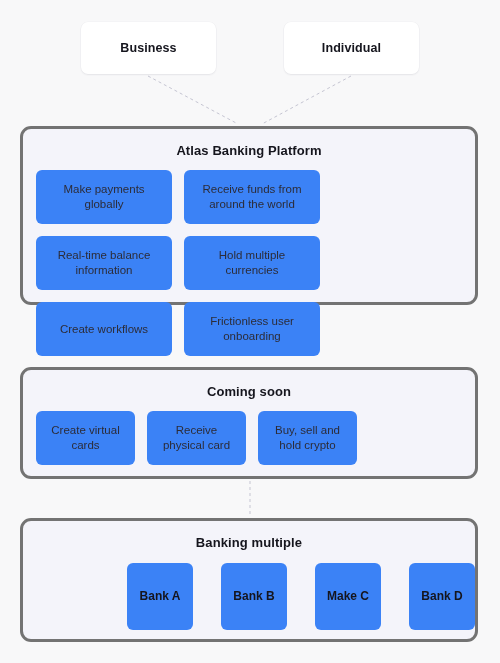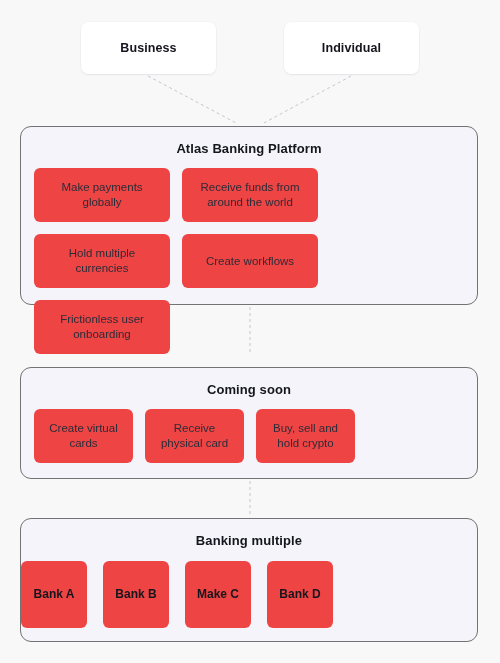--- a/index.html
+++ b/index.html
@@ -59,21 +59,21 @@
     letter-spacing: 0.1px;
     color: #15151d;
   }
 
   
   .panel {
     position: absolute;
     left: 20px;
     width: 458px;
     background: #f4f4fa;
-    border: 1px solid #737373;
+    border: 3px solid #737373;
     border-radius: 11px;
     box-sizing: border-box;
   }
   #panel-platform { top: 126px; height: 179px; }
   #panel-coming   { top: 367px; height: 112px; }
   #panel-partner  { top: 518px; height: 124px; }
 
   .panel-title {
     text-align: center;
     font-size: 13px;
@@ -86,21 +86,21 @@
   
   .card-grid {
     display: flex;
     flex-wrap: wrap;
     gap: 12px;
     padding: 0 13px;
     margin-top: 12px;
     box-sizing: border-box;
   }
   .feature-card {
-    background: #ef4444;
+    background: #3b82f6;
     border-radius: 6px;
     display: flex;
     align-items: center;
     justify-content: center;
     text-align: center;
     box-sizing: border-box;
     padding: 4px 8px;
   }
   .feature-text {
     font-size: 11.5px;
@@ -119,22 +119,22 @@
     gap: 12px;
     padding: 0 13px;
   }
   #coming-grid .feature-card {
     width: 99px;
     height: 54px;
   }
 
   
   #partner-grid {
-    justify-content: flex-start;
-    gap: 16px;
+    justify-content: flex-end;
+    gap: 28px;
     padding: 0;
     margin-top: 13px;
   }
   #partner-grid .feature-card {
     width: 66px;
     height: 67px;
   }
   #partner-grid .feature-text {
     font-weight: bold;
     font-size: 12px;
@@ -165,20 +165,23 @@
   <section class="panel" id="panel-platform">
     <h2 class="panel-title">Atlas Banking Platform</h2>
     <div class="card-grid" id="platform-grid">
       <div class="feature-card">
         <span class="feature-text">Make payments globally</span>
       </div>
       <div class="feature-card">
         <span class="feature-text">Receive funds from around the world</span>
       </div>
       <div class="feature-card">
+        <span class="feature-text">Real-time balance information</span>
+      </div>
+      <div class="feature-card">
         <span class="feature-text">Hold multiple currencies</span>
       </div>
       <div class="feature-card">
         <span class="feature-text">Create workflows</span>
       </div>
       <div class="feature-card">
         <span class="feature-text">Frictionless user onboarding</span>
       </div>
     </div>
   </section>

